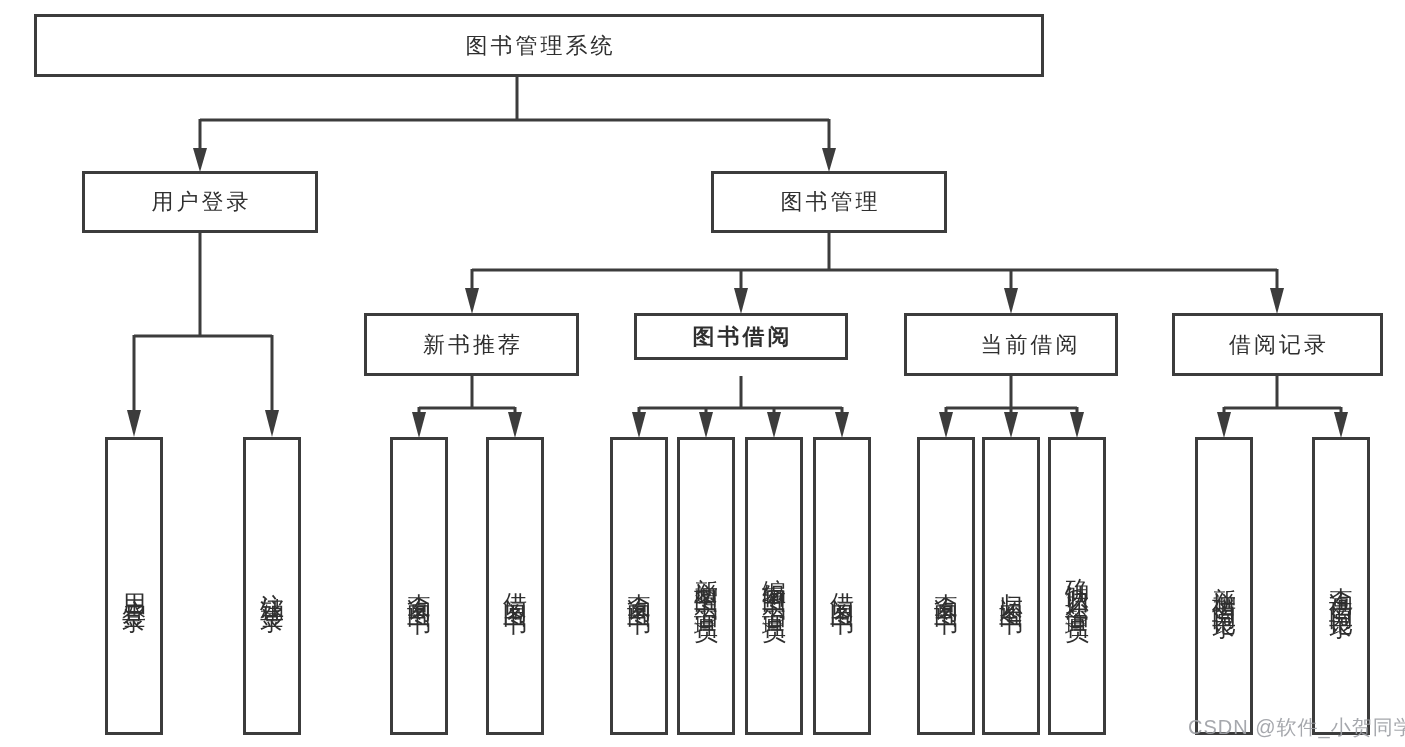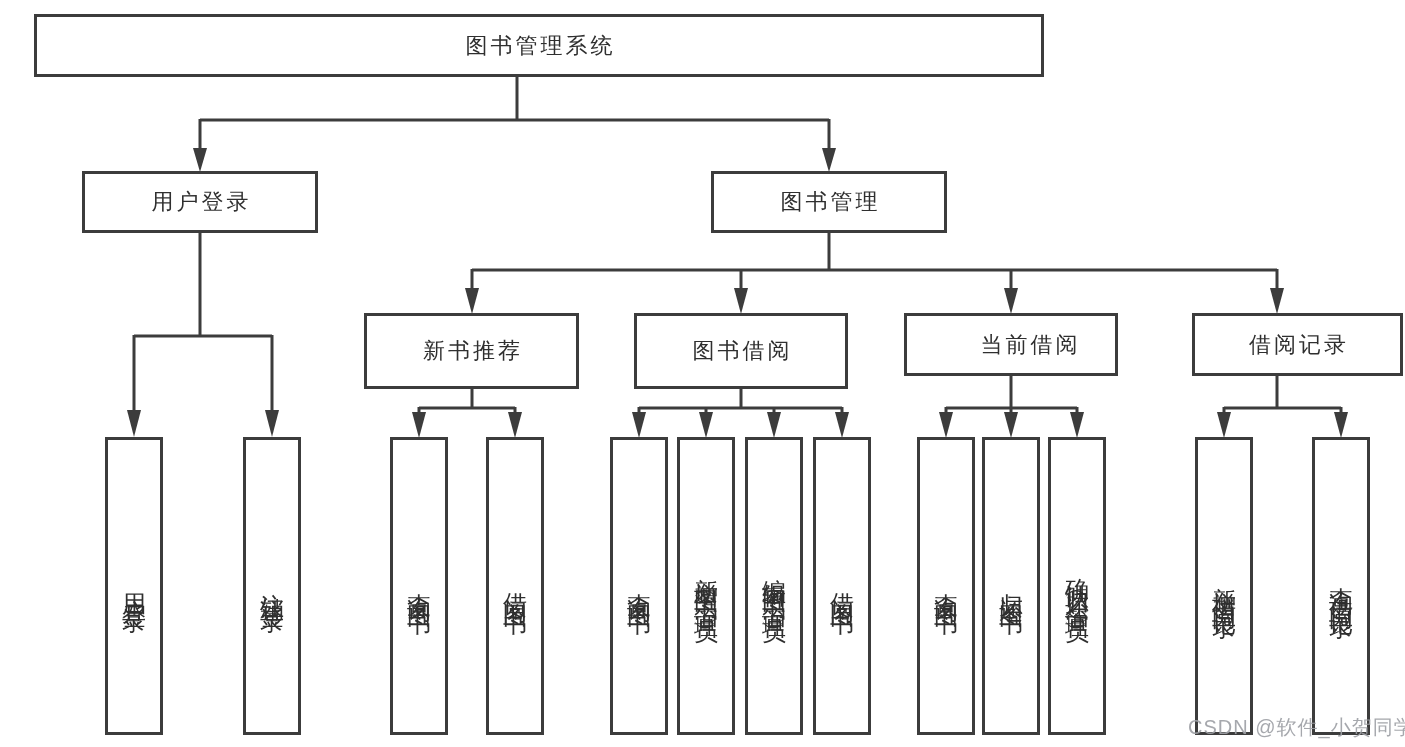--- a/index.html
+++ b/index.html
@@ -109,30 +109,30 @@
     <span class="lbl">图书管理系统</span>
   </div>
 
   <div class="node" style="left:82px; top:171px; width:236px; height:62px;">
     <span class="lbl">用户登录</span>
   </div>
   <div class="node" style="left:711px; top:171px; width:236px; height:62px;text-align:center;">
     <span class="lbl">图书管理</span>
   </div>
 
-  <div class="node" style="left:364px; top:313px; width:215px; height:76px;">
+  <div class="node" style="left:364px; top:313px; width:215px; height:63px;">
     <span class="lbl">新书推荐</span>
   </div>
-  <div class="node" style="left:634px; top:313px; width:214px; height:76px;">
+  <div class="node" style="left:634px; top:313px; width:214px; height:47px;font-weight:bold;">
     <span class="lbl">图书借阅</span>
   </div>
   <div class="node" style="left:904px; top:313px; width:214px; height:63px;padding-left:36px;">
     <span class="lbl">当前借阅</span>
   </div>
-  <div class="node" style="left:1172px; top:313px; width:211px; height:63px;margin-left:20px;">
+  <div class="node" style="left:1172px; top:313px; width:211px; height:63px;">
     <span class="lbl">借阅记录</span>
   </div>
 
   <div class="node leaf" style="left:105px; top:437px; width:58px; height:298px;">
     <span class="lbl-v">用户登录</span>
   </div>
   <div class="node leaf" style="left:243px; top:437px; width:58px; height:298px;">
     <span class="lbl-v">注销登录</span>
   </div>
 

